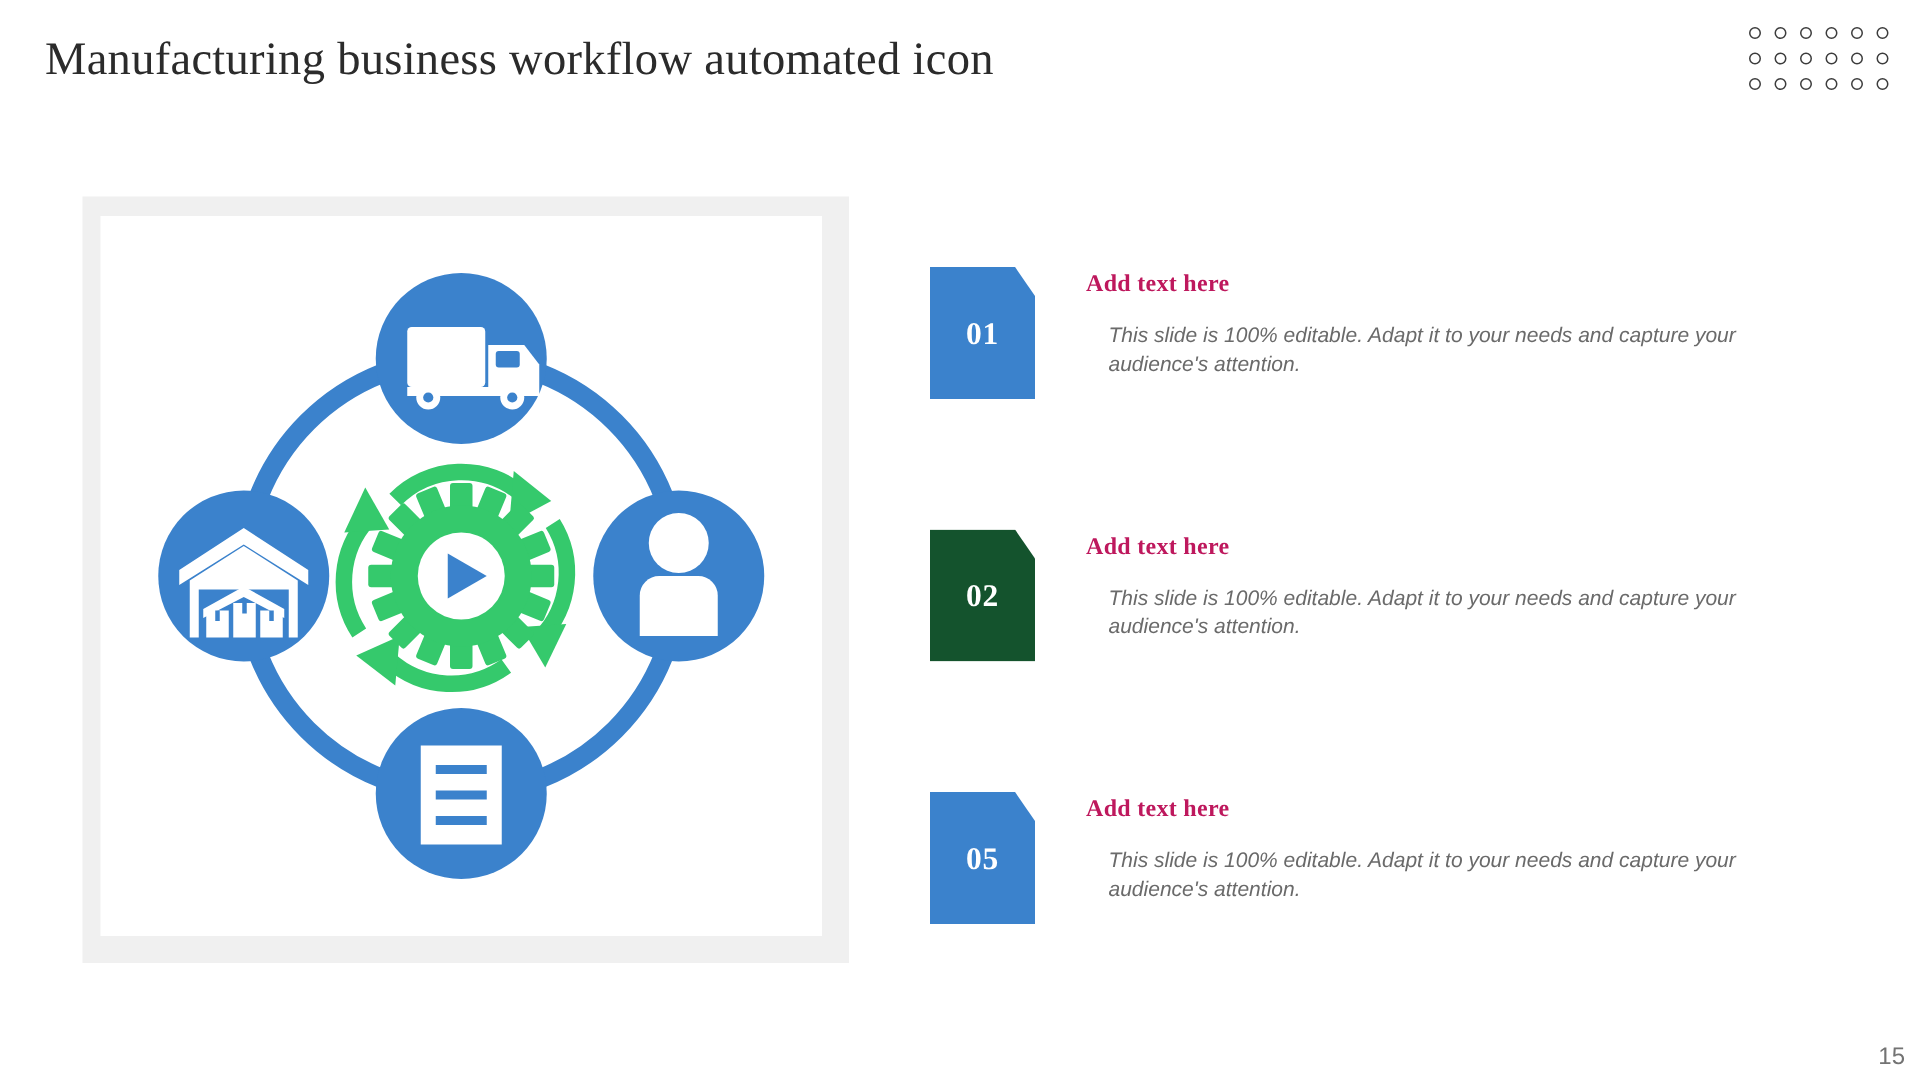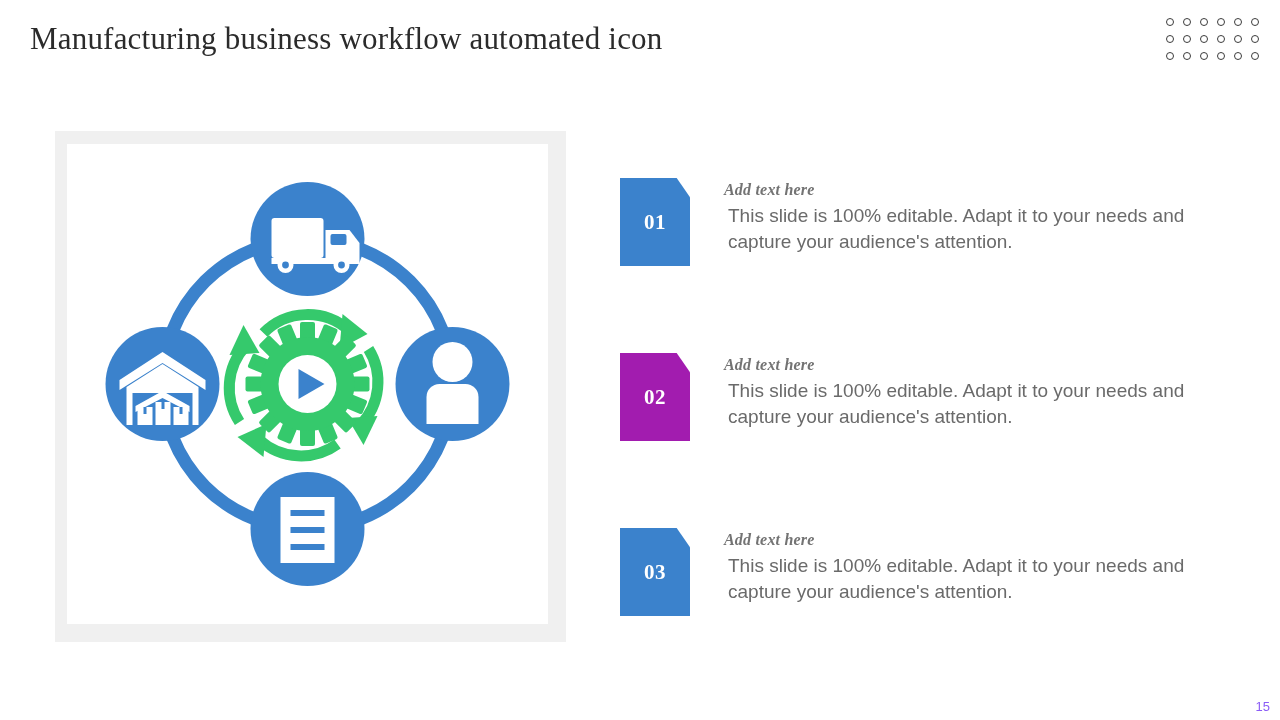--- a/index.html
+++ b/index.html
@@ -105,41 +105,41 @@
   .row-text {
     position: absolute;
     left: 104px;
     top: 3px;
     width: 490px;
   }
   .row-heading {
     font-family: "Liberation Serif", serif;
     font-size: 16px;
     font-weight: bold;
-    color: #737373;
+    color: #be185d;
     margin: 0 0 4px 0;
     letter-spacing: 0.2px;
-    font-style: italic;
   }
   .row-body {
     font-family: "Liberation Sans", sans-serif;
-    font-size: 19px;
+    font-size: 14px;
     line-height: 1.35;
     color: #6a6a6a;
-    margin: 4px;
+    margin: 15px;
+    font-style: italic;
   }
 
   
   .page-number {
     position: absolute;
     right: 10px;
     bottom: 6px;
     font-family: "Liberation Sans", sans-serif;
-    font-size: 13px;
-    color: #8b5cf6;
+    font-size: 16px;
+    color: #737373;
   }
 </style>
 </head>
 <body>
 
 <div class="slide-title">Manufacturing business workflow automated icon</div>
 
 <div class="dot-grid">
   <span class="dot"></span>
   <span class="dot"></span>
@@ -276,32 +276,32 @@
     <div class="badge" style="background:#3b82cc">
       <span class="badge-num">01</span>
     </div>
     <div class="row-text">
       <p class="row-heading">Add text here</p>
       <p class="row-body">This slide is 100% editable. Adapt it to your needs and capture your audience's attention.</p>
     </div>
   </div>
 
   <div class="content-row">
-    <div class="badge" style="background:#a21caf">
+    <div class="badge" style="background:#14532d">
       <span class="badge-num">02</span>
     </div>
     <div class="row-text">
       <p class="row-heading">Add text here</p>
       <p class="row-body">This slide is 100% editable. Adapt it to your needs and capture your audience's attention.</p>
     </div>
   </div>
 
   <div class="content-row">
     <div class="badge" style="background:#3b82cc">
-      <span class="badge-num">03</span>
+      <span class="badge-num">05</span>
     </div>
     <div class="row-text">
       <p class="row-heading">Add text here</p>
       <p class="row-body">This slide is 100% editable. Adapt it to your needs and capture your audience's attention.</p>
     </div>
   </div>
 
 </div>
 
 <div class="page-number">15</div>

